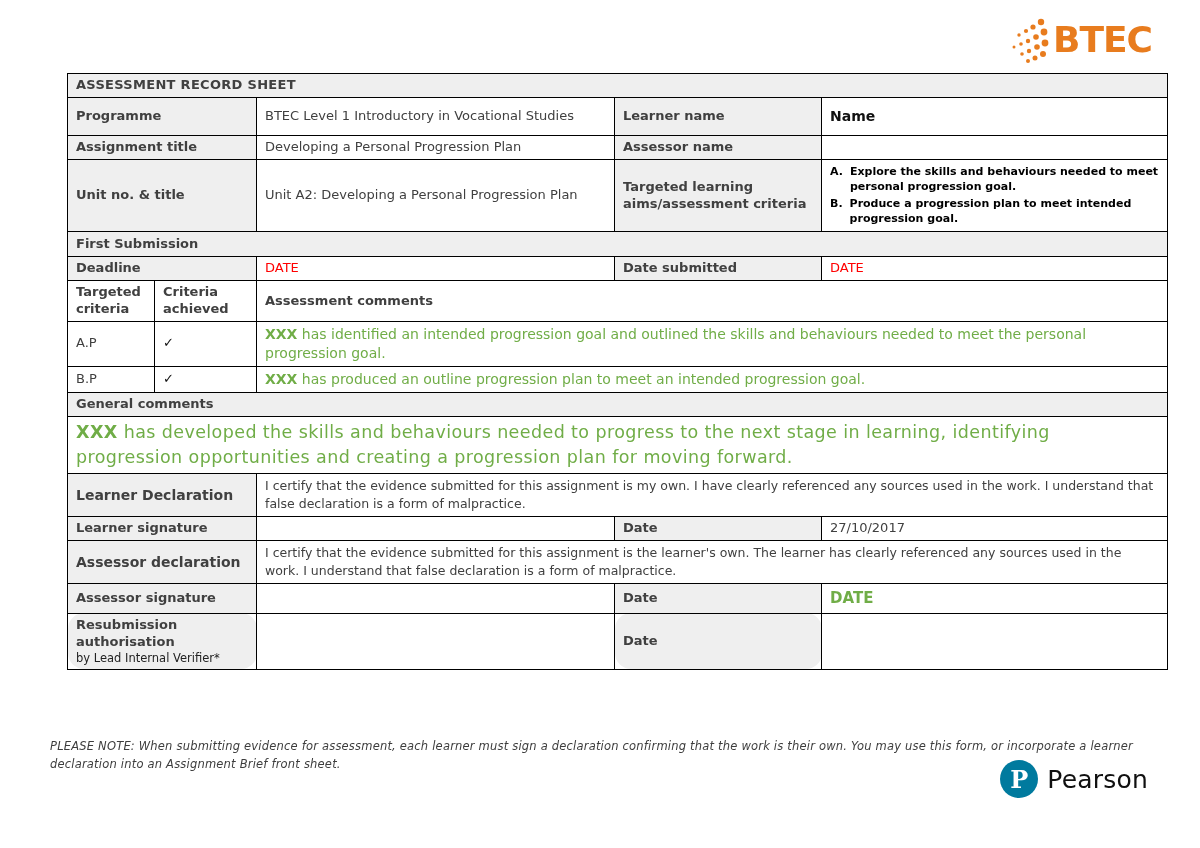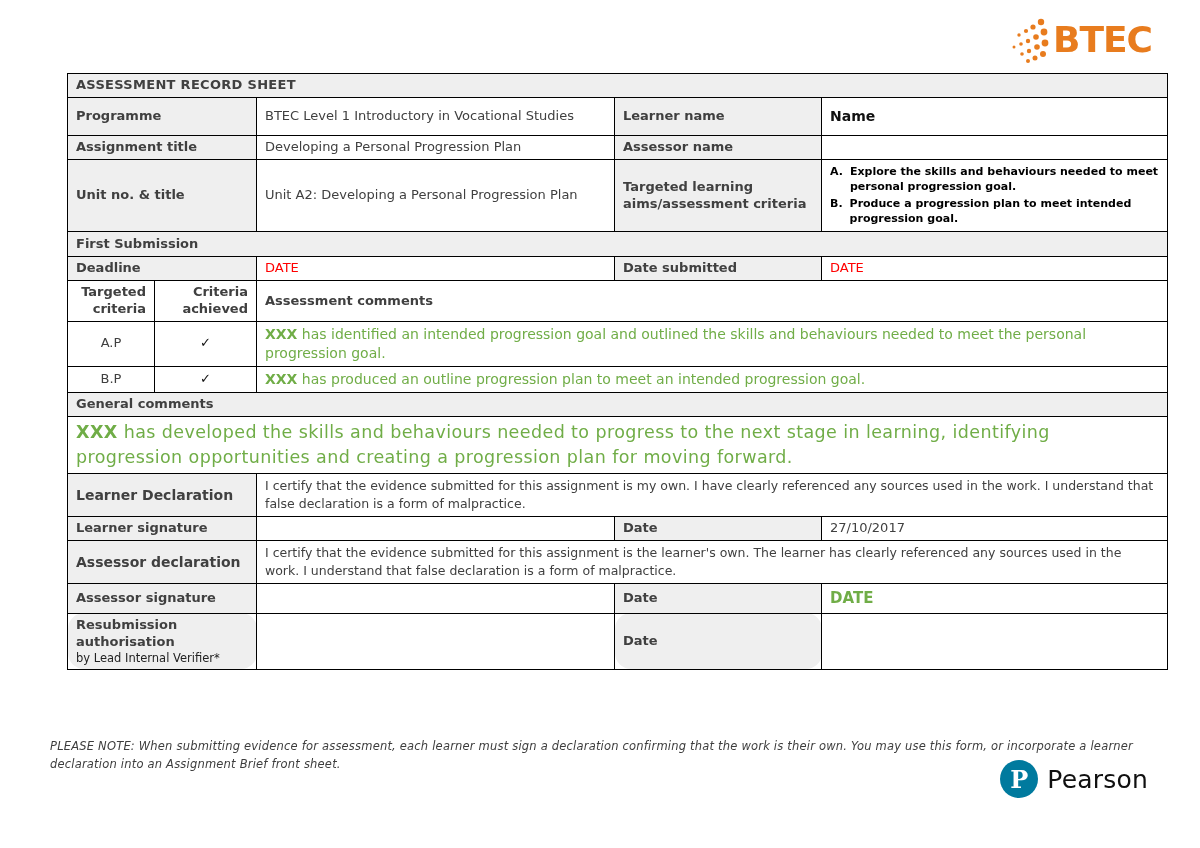--- a/index.html
+++ b/index.html
@@ -36,22 +36,22 @@
     font-size:13px;
     color:#404040;
     line-height:1.3;
     overflow:hidden;
   }
   td.label{background:#efefef;font-weight:bold;color:#111;}
   td.bar{background:#efefef;font-weight:bold;color:#111;}
   .title-bar{font-size:16px;letter-spacing:.3px;}
   .section-bar{font-size:15px;}
   .small-bar{font-size:12px;padding-top:1px;padding-bottom:1px;}
-  td.center{text-align:center;}
-  td.head{font-weight:bold;color:#111;text-align:right;}
+  td.center{}
+  td.head{font-weight:bold;color:#111;text-align:left;}
   td.head-left{font-weight:bold;color:#111;}
   .value-bold{font-weight:bold;color:#111;font-size:14px;}
   .red-date{color:var(--accent-red);}
   .green-date{color:var(--accent-green);font-weight:bold;font-size:15px;}
   .green-comment{color:var(--accent-green);font-size:14px;line-height:1.35;}
   .green-comment b{font-weight:bold;}
   td.general-comment-cell{padding:6px 10px;}
   .general-comment{
     color:var(--accent-green);font-size:17.5px;line-height:1.45;letter-spacing:.4px;
   }

